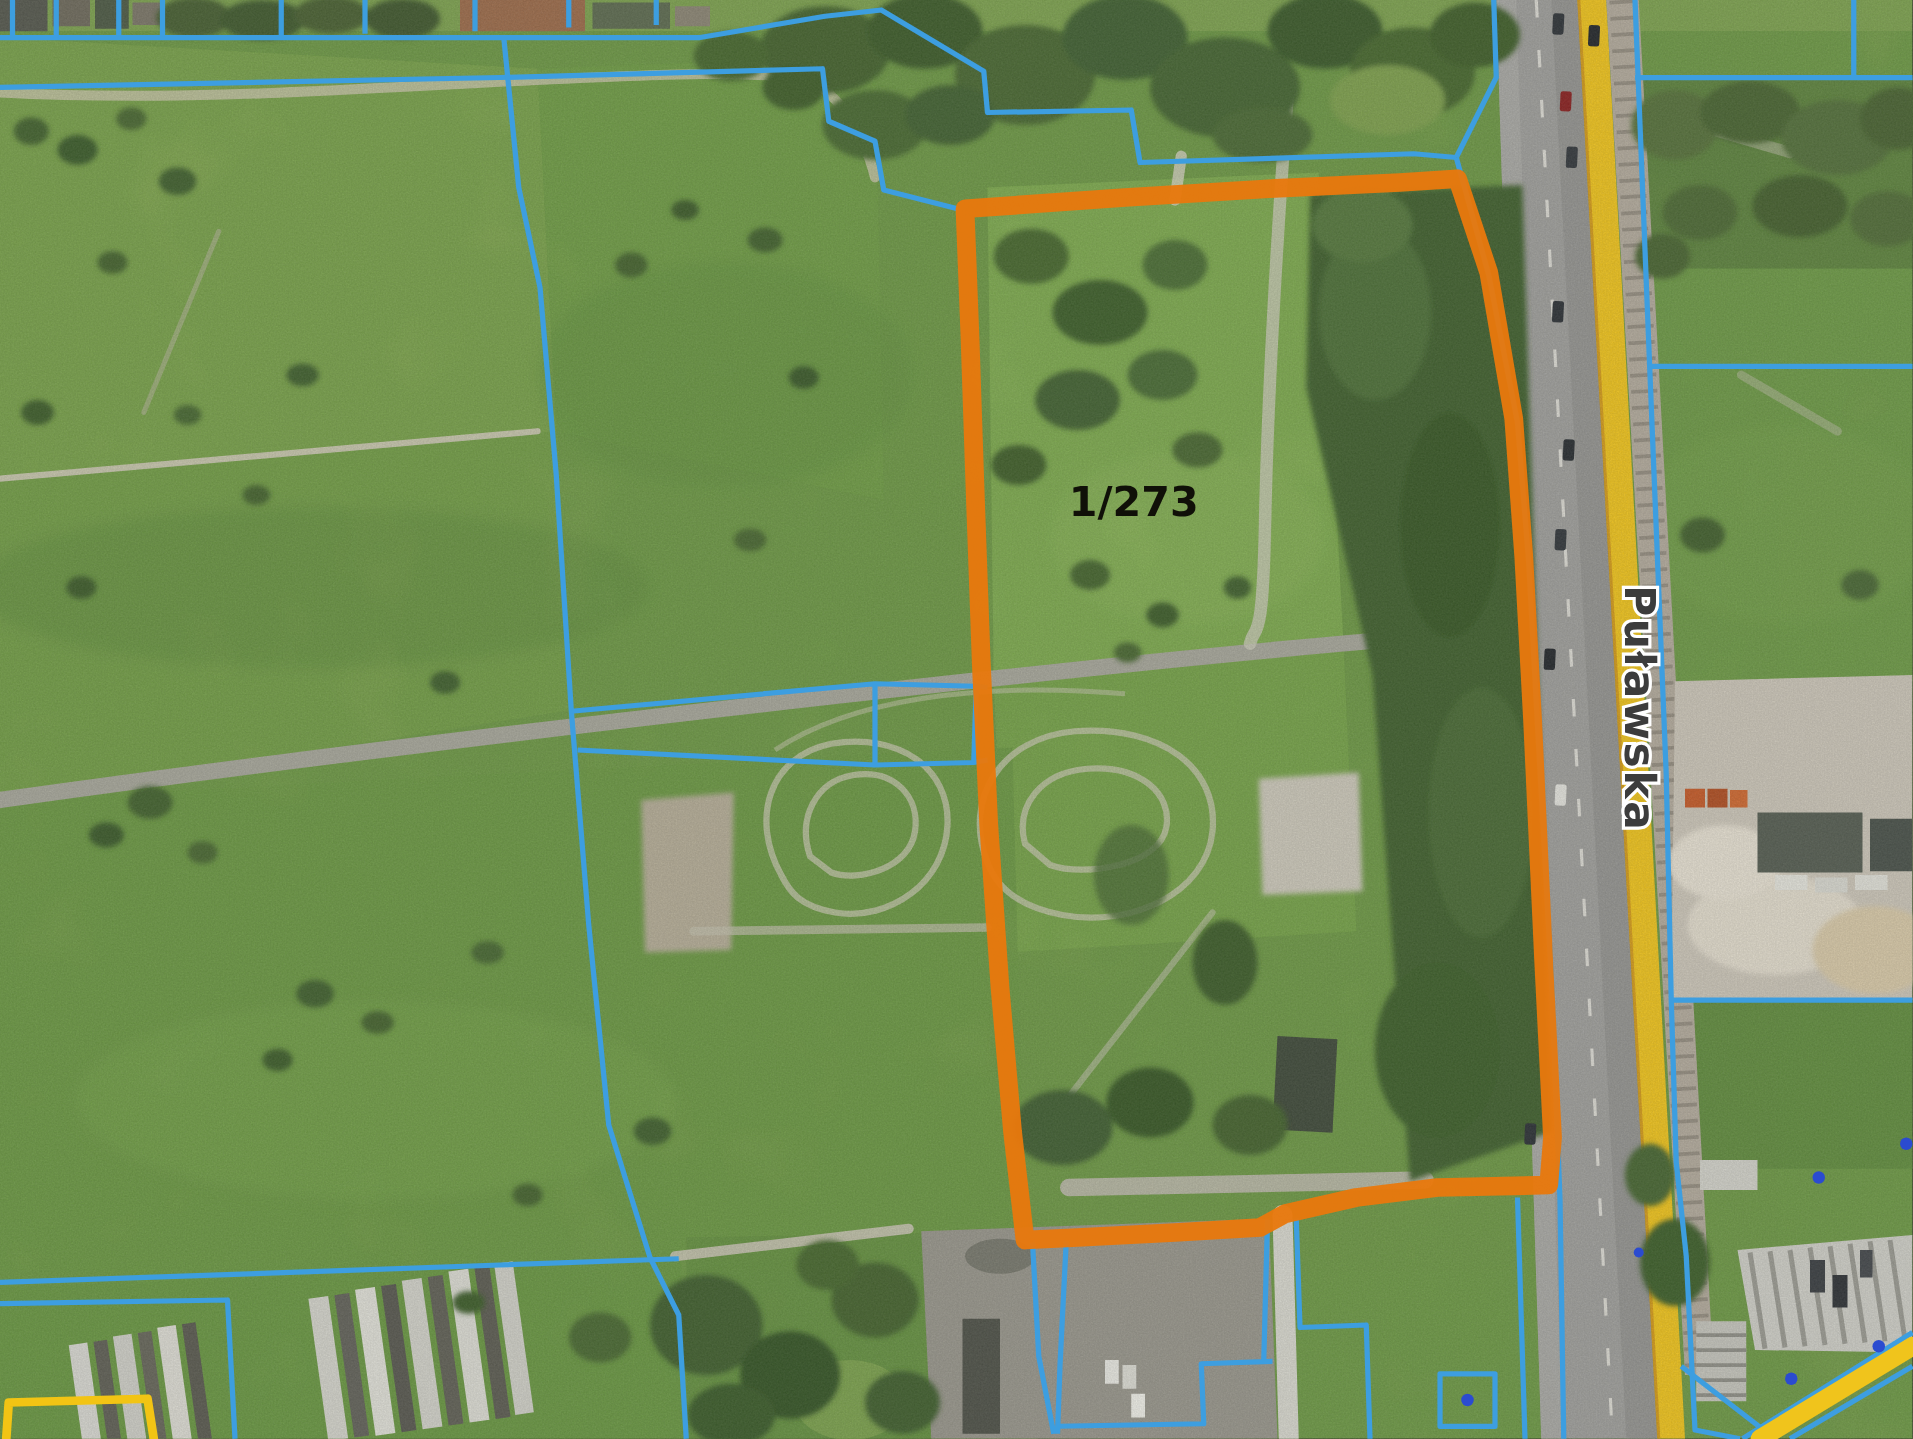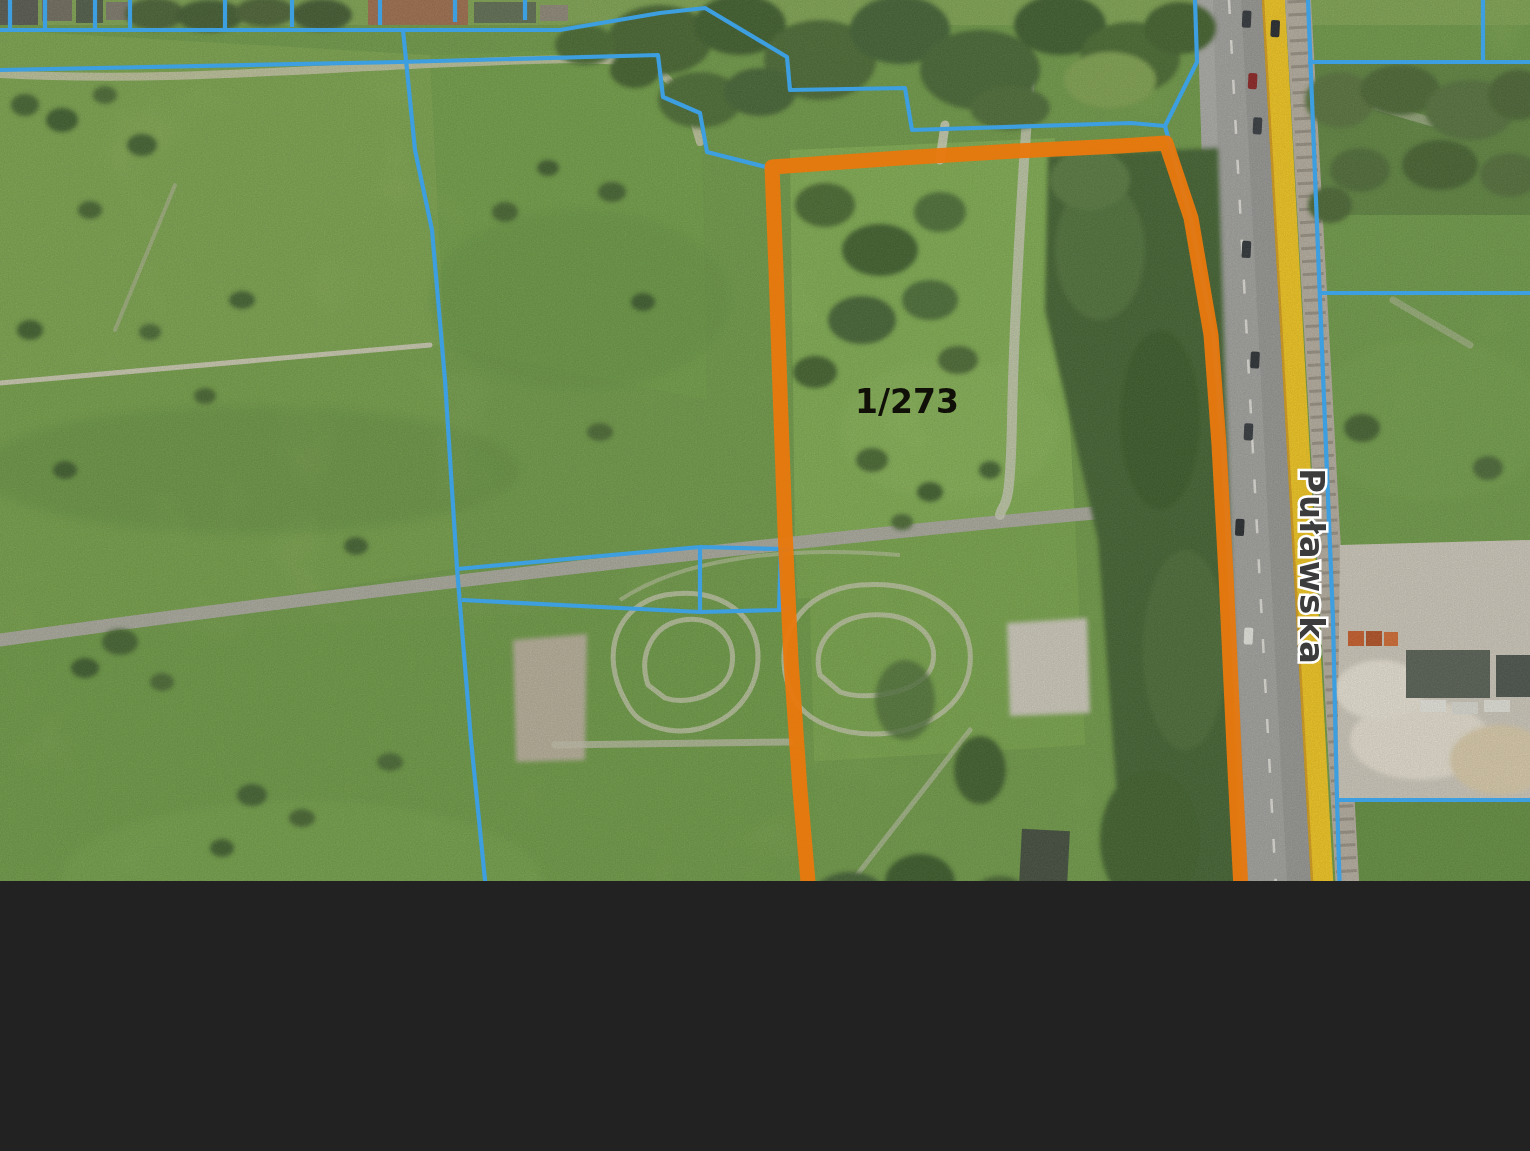--- a/index.html
+++ b/index.html
@@ -1,16 +1,16 @@
 <!DOCTYPE html>
 <html><head>
 <meta charset="utf-8">
 <style>
   html,body{margin:0;padding:0;background:#222;}
-  #stage{position:relative;width:1530px;height:881px;overflow:hidden;font-family:"DejaVu Sans","Liberation Sans",sans-serif;}
+  #stage{position:relative;width:1530px;height:1151px;overflow:hidden;font-family:"DejaVu Sans","Liberation Sans",sans-serif;}
   #stage svg{display:block;width:1530px;height:1151px;}
   text{font-family:"DejaVu Sans","Liberation Sans",sans-serif;}
   .parcel-num{font-size:33px;font-weight:bold;fill:#101008;}
   .street-name{font-size:34px;font-weight:bold;fill:#3c3c3c;stroke:#ffffff;stroke-width:5px;paint-order:stroke;letter-spacing:2px;}
 </style>
 </head>
 <body>
 
 <div id="stage">
 <svg viewBox="0 0 1530 1151" xmlns="http://www.w3.org/2000/svg">

